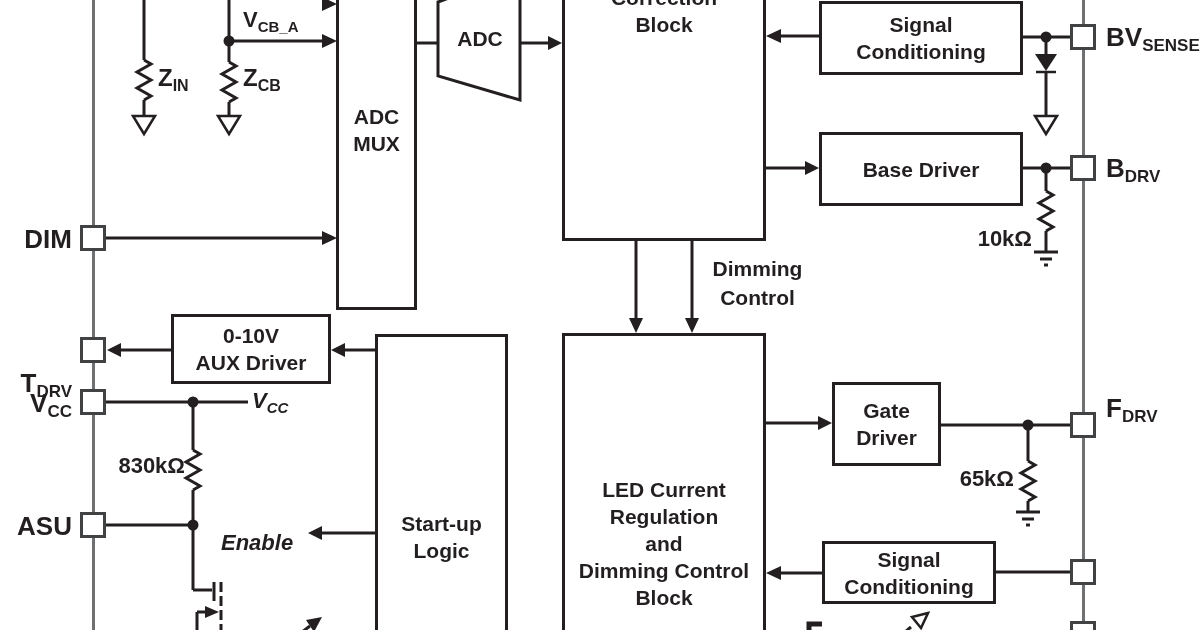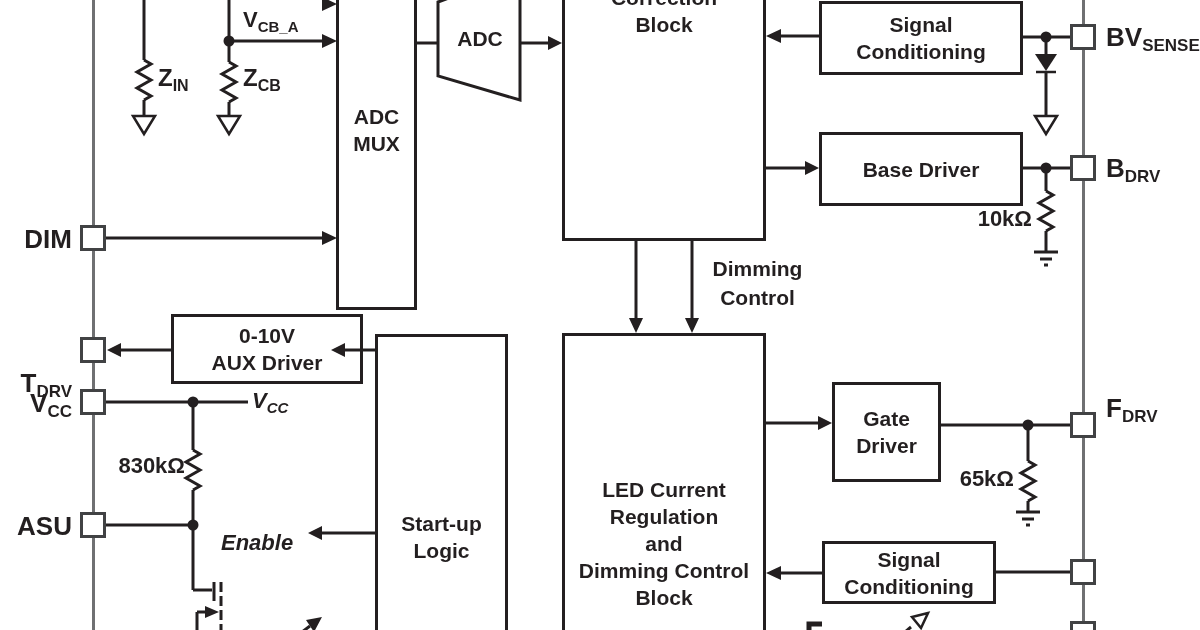--- a/index.html
+++ b/index.html
@@ -51,39 +51,39 @@
 
   <div class="block" style="left:819px;top:1px;width:204px;height:74px;">
     <div>Signal</div>
     <div>Conditioning</div>
   </div>
 
   <div class="block" style="left:819px;top:132px;width:204px;height:74px;">
     <div>Base Driver</div>
   </div>
 
-  <div class="block" style="left:171px;top:314px;width:192px;height:70px;">
+  <div class="block" style="left:171px;top:314px;width:160px;height:70px;">
     <div>0-10V</div>
     <div>AUX Driver</div>
   </div>
 
   <div class="block" style="left:375px;top:334px;width:133px;height:300px;padding-top:106px;">
     <div>Start-up</div>
     <div>Logic</div>
   </div>
 
   <div class="block" style="left:562px;top:333px;width:204px;height:300px;padding-top:120px;">
     <div>LED Current</div>
     <div>Regulation</div>
     <div>and</div>
     <div>Dimming Control</div>
     <div>Block</div>
   </div>
 
-  <div class="block" style="left:832px;top:382px;width:109px;height:100px;">
+  <div class="block" style="left:832px;top:382px;width:109px;height:84px;">
     <div>Gate</div>
     <div>Driver</div>
   </div>
 
   <div class="block" style="left:822px;top:541px;width:174px;height:63px;">
     <div>Signal</div>
     <div>Conditioning</div>
   </div>
 
   <div class="adc-lbl">ADC</div>
@@ -270,21 +270,21 @@
 
   <div class="pin-lbl" style="left:1106px;top:24px;"><span>BV</span><sub>SENSE</sub></div>
   <div class="pin-lbl" style="left:1106px;top:155px;"><span>B</span><sub>DRV</sub></div>
   <div class="pin-lbl" style="left:1106px;top:395px;"><span>F</span><sub>DRV</sub></div>
 
   <div class="lbl net-lbl" style="left:243px;top:7px;font-size:22px;"><span>V</span><sub style="font-size:15px;">CB_A</sub></div>
   <div class="lbl net-lbl" style="left:158px;top:64px;"><span>Z</span><sub>IN</sub></div>
   <div class="lbl net-lbl" style="left:243px;top:64px;"><span>Z</span><sub>CB</sub></div>
 
   <div class="lbl res-lbl" style="left:95px;top:453px;width:90px;">830kΩ</div>
-  <div class="lbl res-lbl" style="left:945px;top:206px;width:87px;">10kΩ</div>
+  <div class="lbl res-lbl" style="left:945px;top:226px;width:87px;">10kΩ</div>
   <div class="lbl res-lbl" style="left:930px;top:466px;width:84px;">65kΩ</div>
 
   <div class="lbl net-lbl ital" style="left:252px;top:388px;font-size:22px;"><span>V</span><sub style="font-size:15px;">CC</sub></div>
   <div class="lbl ital" style="left:221px;top:518px;font-size:22px;margin-top:12px;">Enable</div>
 
   <div class="lbl two-line" style="left:670px;top:254px;width:175px;">
     <div>Dimming</div>
     <div>Control</div>
   </div>
 

